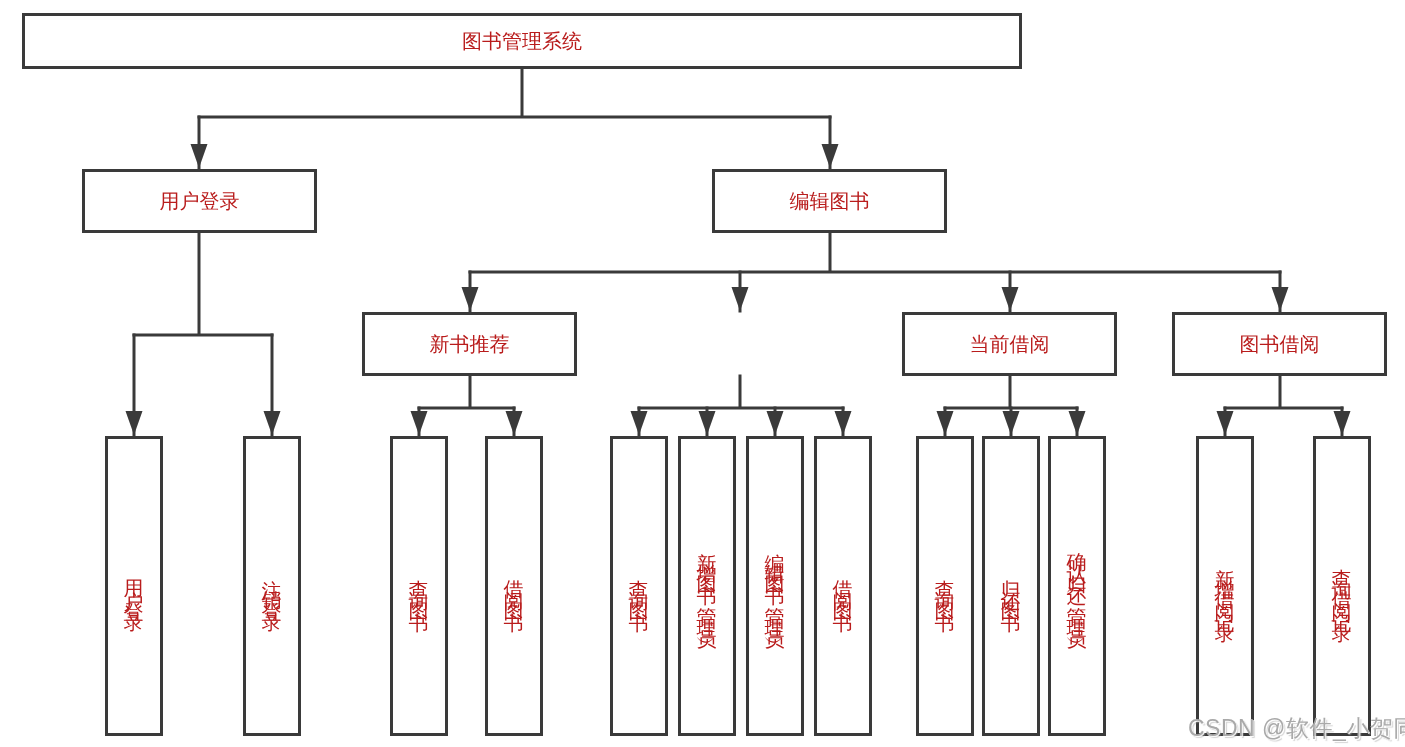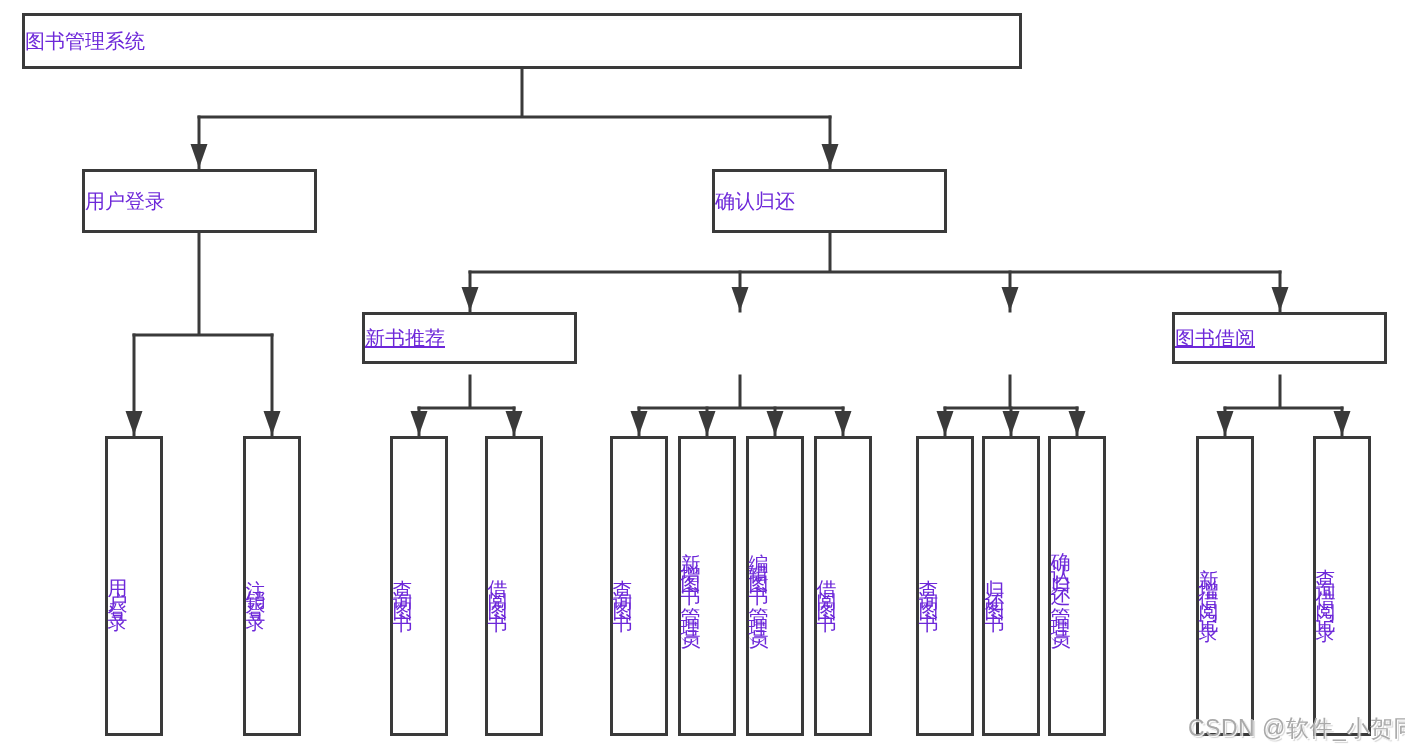--- a/index.html
+++ b/index.html
@@ -17,30 +17,31 @@
     width: 1405px; height: 747px;
     z-index: 1;
   }
   .node {
     position: absolute;
     box-sizing: border-box;
     background: #ffffff;
     border: 3px solid #3a3a3a;
     display: flex;
     align-items: center;
-    color: #6d28d9;
+    justify-content: center;
+    color: #b91c1c;
     z-index: 2;
   }
   .root-node {
     left: 22px; top: 13px;
     width: 1000px; height: 56px;
     font-size: 20px;
   }
   .l2 { top: 169px; width: 235px; height: 64px; font-size: 20px; }
-  .l3 { top: 312px; width: 215px; height: 52px; font-size: 20px; text-decoration: underline; }
+  .l3 { top: 312px; width: 215px; height: 64px; font-size: 20px; }
   .leaf {
     top: 436px; width: 58px; height: 300px;
     font-size: 20px;
   }
   .vtext {
     writing-mode: vertical-rl;
     text-orientation: mixed;
     letter-spacing: 11px;
     line-height: 1;
     white-space: nowrap;
@@ -119,25 +120,28 @@
   </svg>
 
   <div class="node root-node">
     <span>图书管理系统</span>
   </div>
 
   <div class="node l2" style="left:82px">
     <span>用户登录</span>
   </div>
   <div class="node l2" style="left:712px">
-    <span>确认归还</span>
+    <span>编辑图书</span>
   </div>
 
   <div class="node l3" style="left:362px">
     <span>新书推荐</span>
+  </div>
+  <div class="node l3" style="left:902px">
+    <span>当前借阅</span>
   </div>
   <div class="node l3" style="left:1172px">
     <span>图书借阅</span>
   </div>
 
   <div class="node leaf" style="left:105px">
     <span class="vtext">用户登录</span>
   </div>
   <div class="node leaf" style="left:243px">
     <span class="vtext">注销登录</span>

